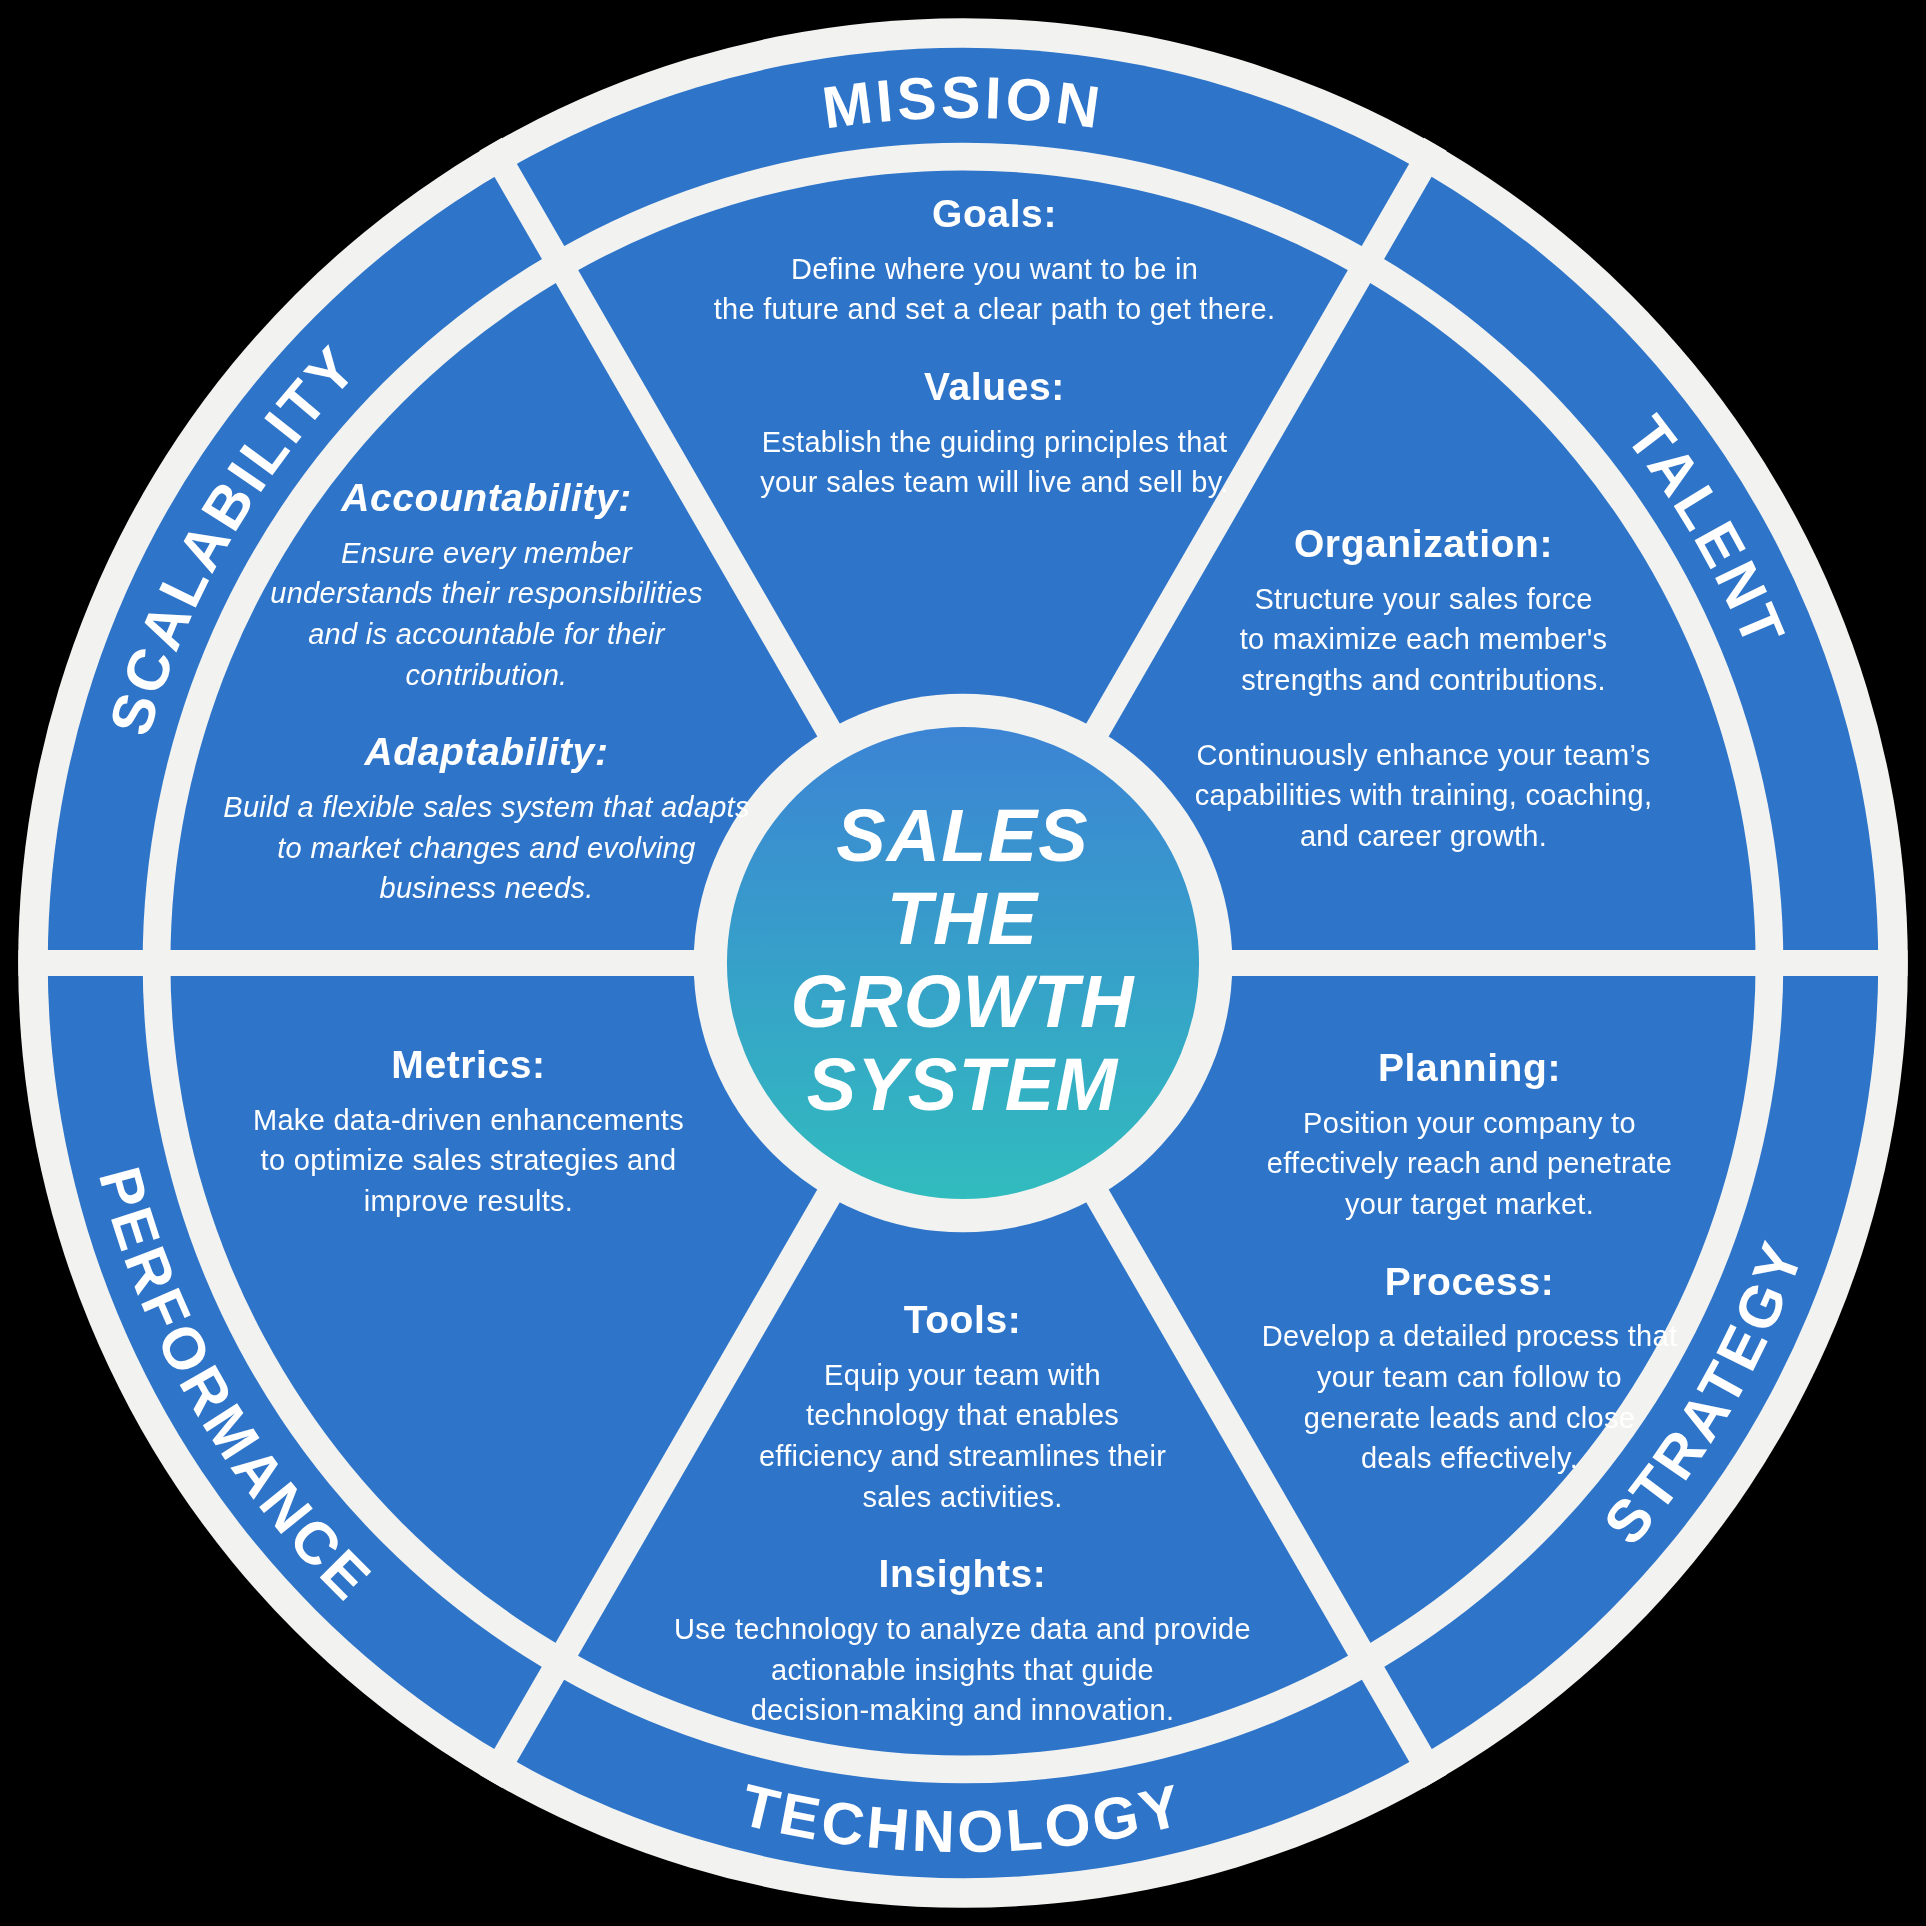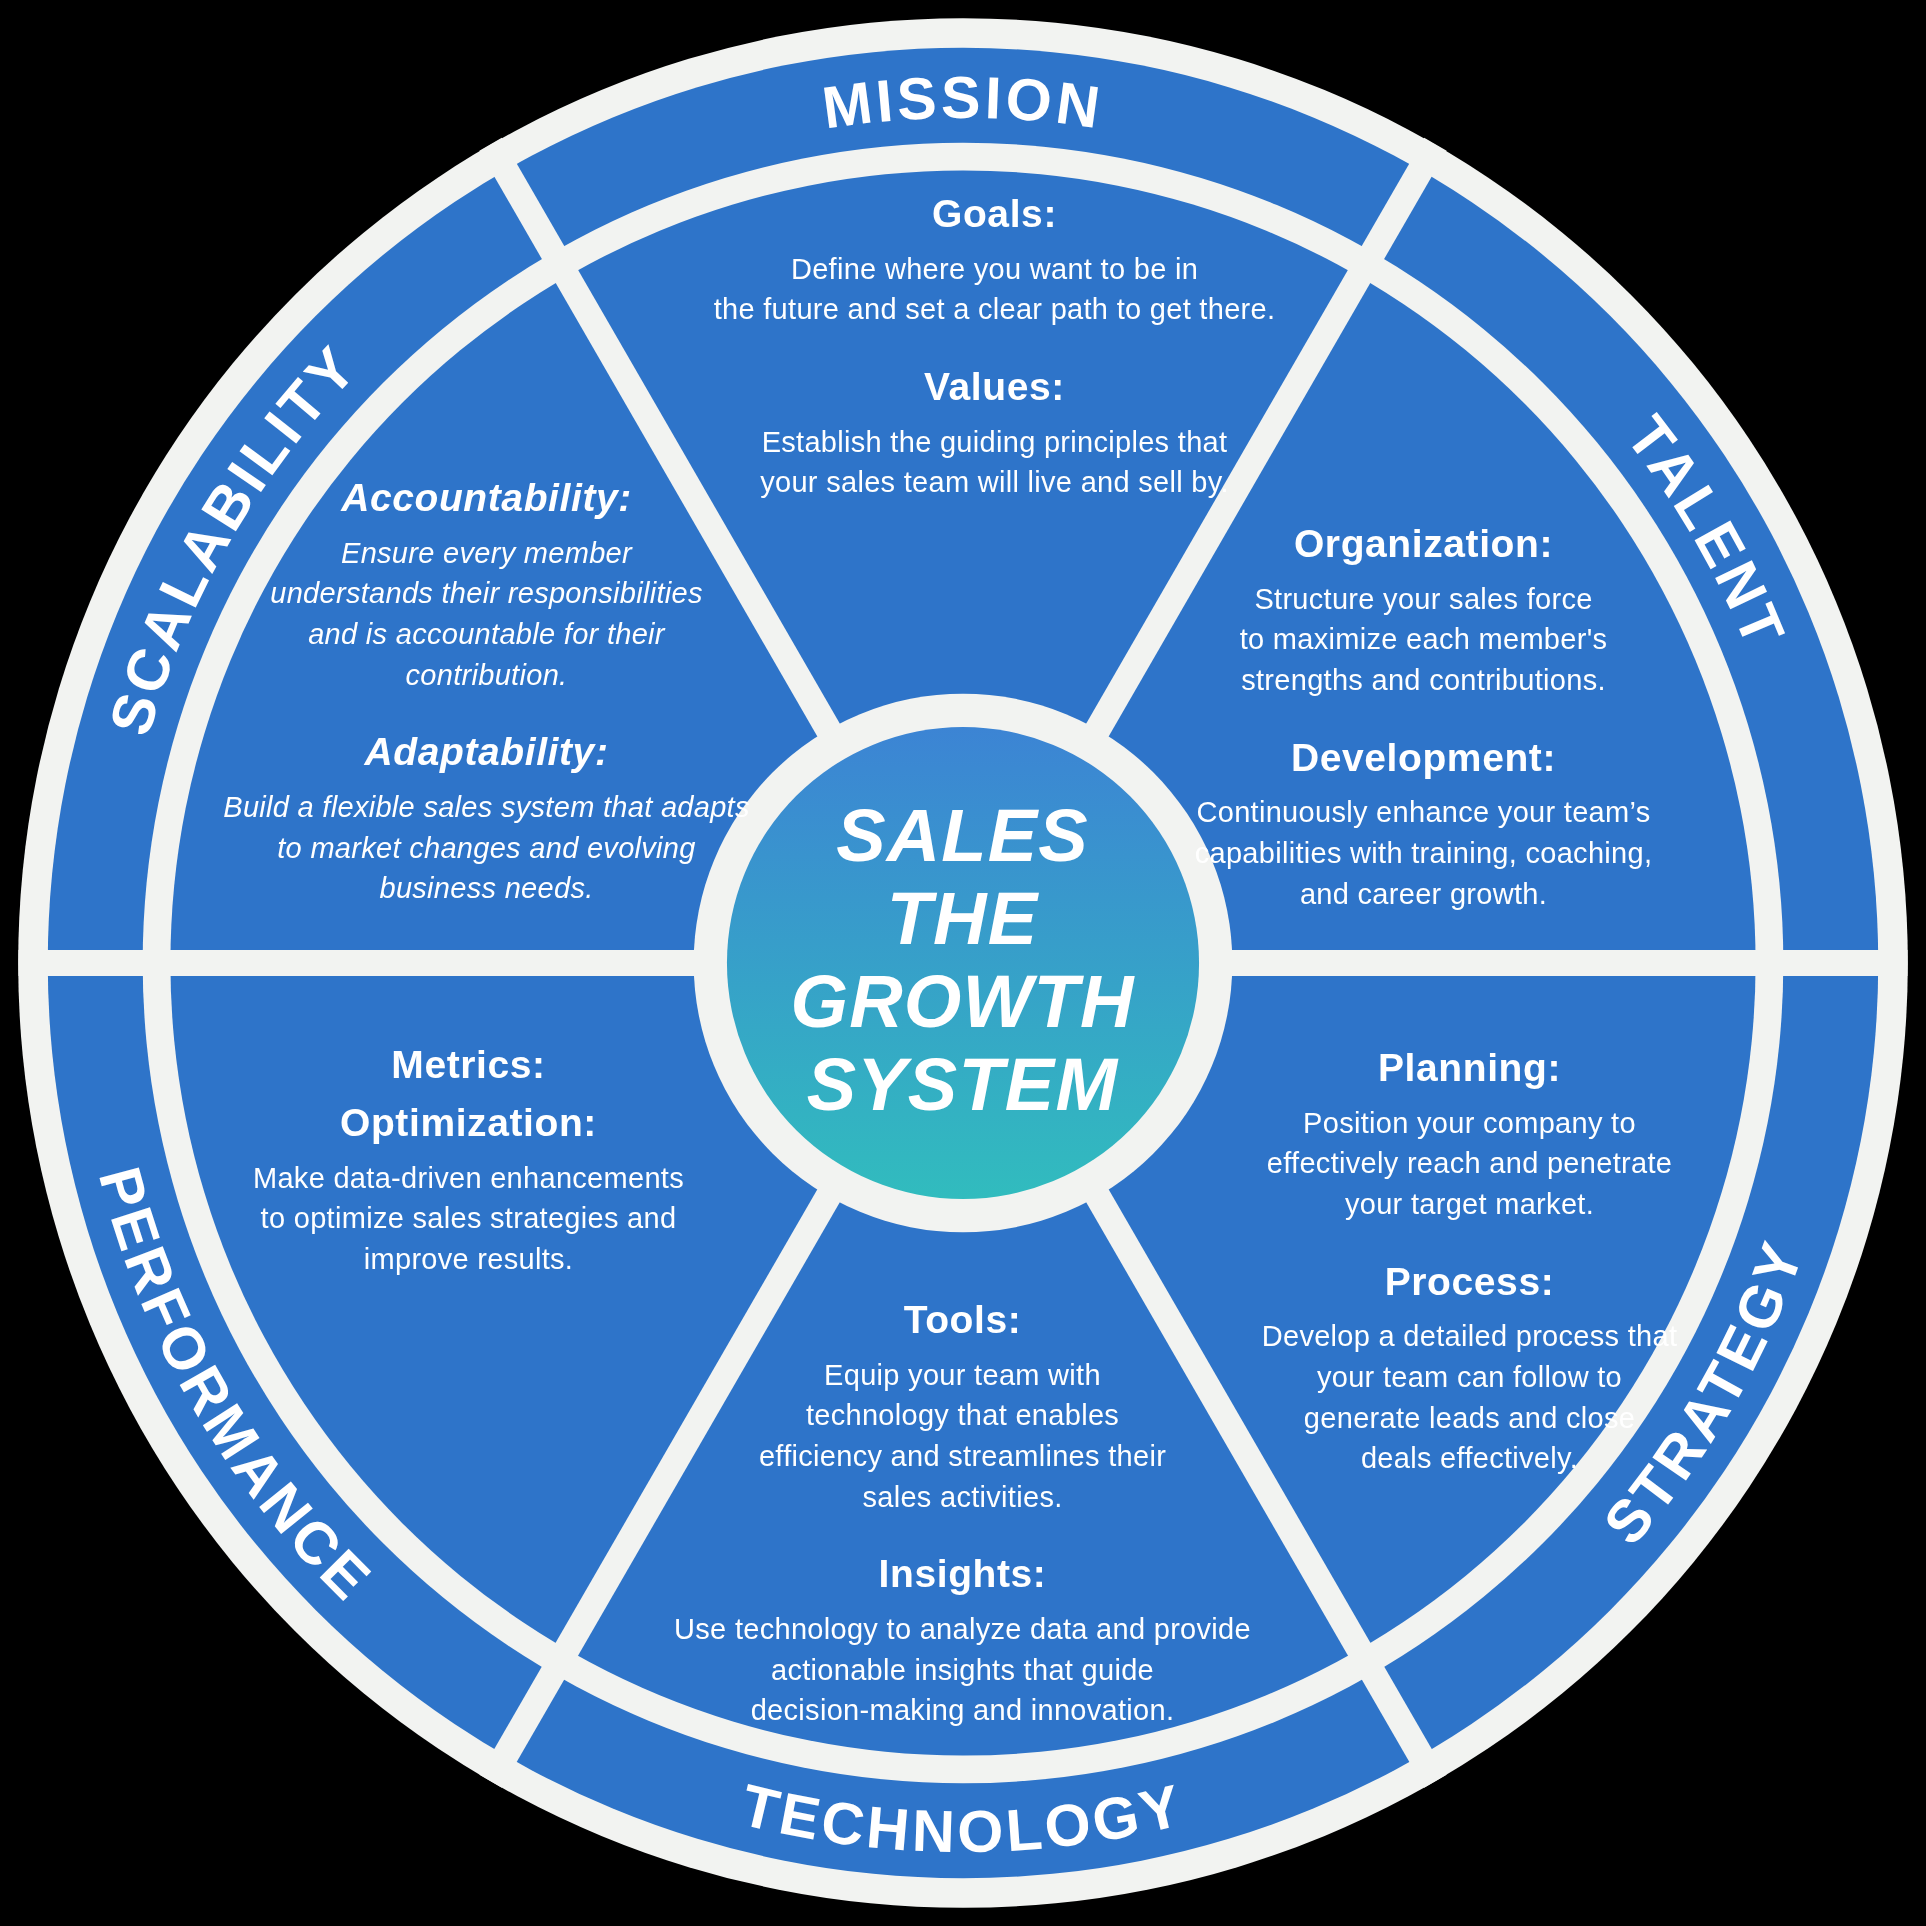--- a/index.html
+++ b/index.html
@@ -152,29 +152,27 @@
     <p>Build a flexible sales system that adapts
 to market changes and evolving
 business needs.</p>
   </div>
 
   <div class="block block-talent">
     <h3>Organization:</h3>
     <p>Structure your sales force
 to maximize each member's
 strengths and contributions.</p>
-    <h3>Development:</h3>
     <p>Continuously enhance your team’s
 capabilities with training, coaching,
 and career growth.</p>
   </div>
 
   <div class="block block-performance">
     <h3>Metrics:</h3>
-    <h3>Optimization:</h3>
     <p>Make data-driven enhancements
 to optimize sales strategies and
 improve results.</p>
   </div>
 
   <div class="block block-strategy">
     <h3>Planning:</h3>
     <p>Position your company to
 effectively reach and penetrate
 your target market.</p>

